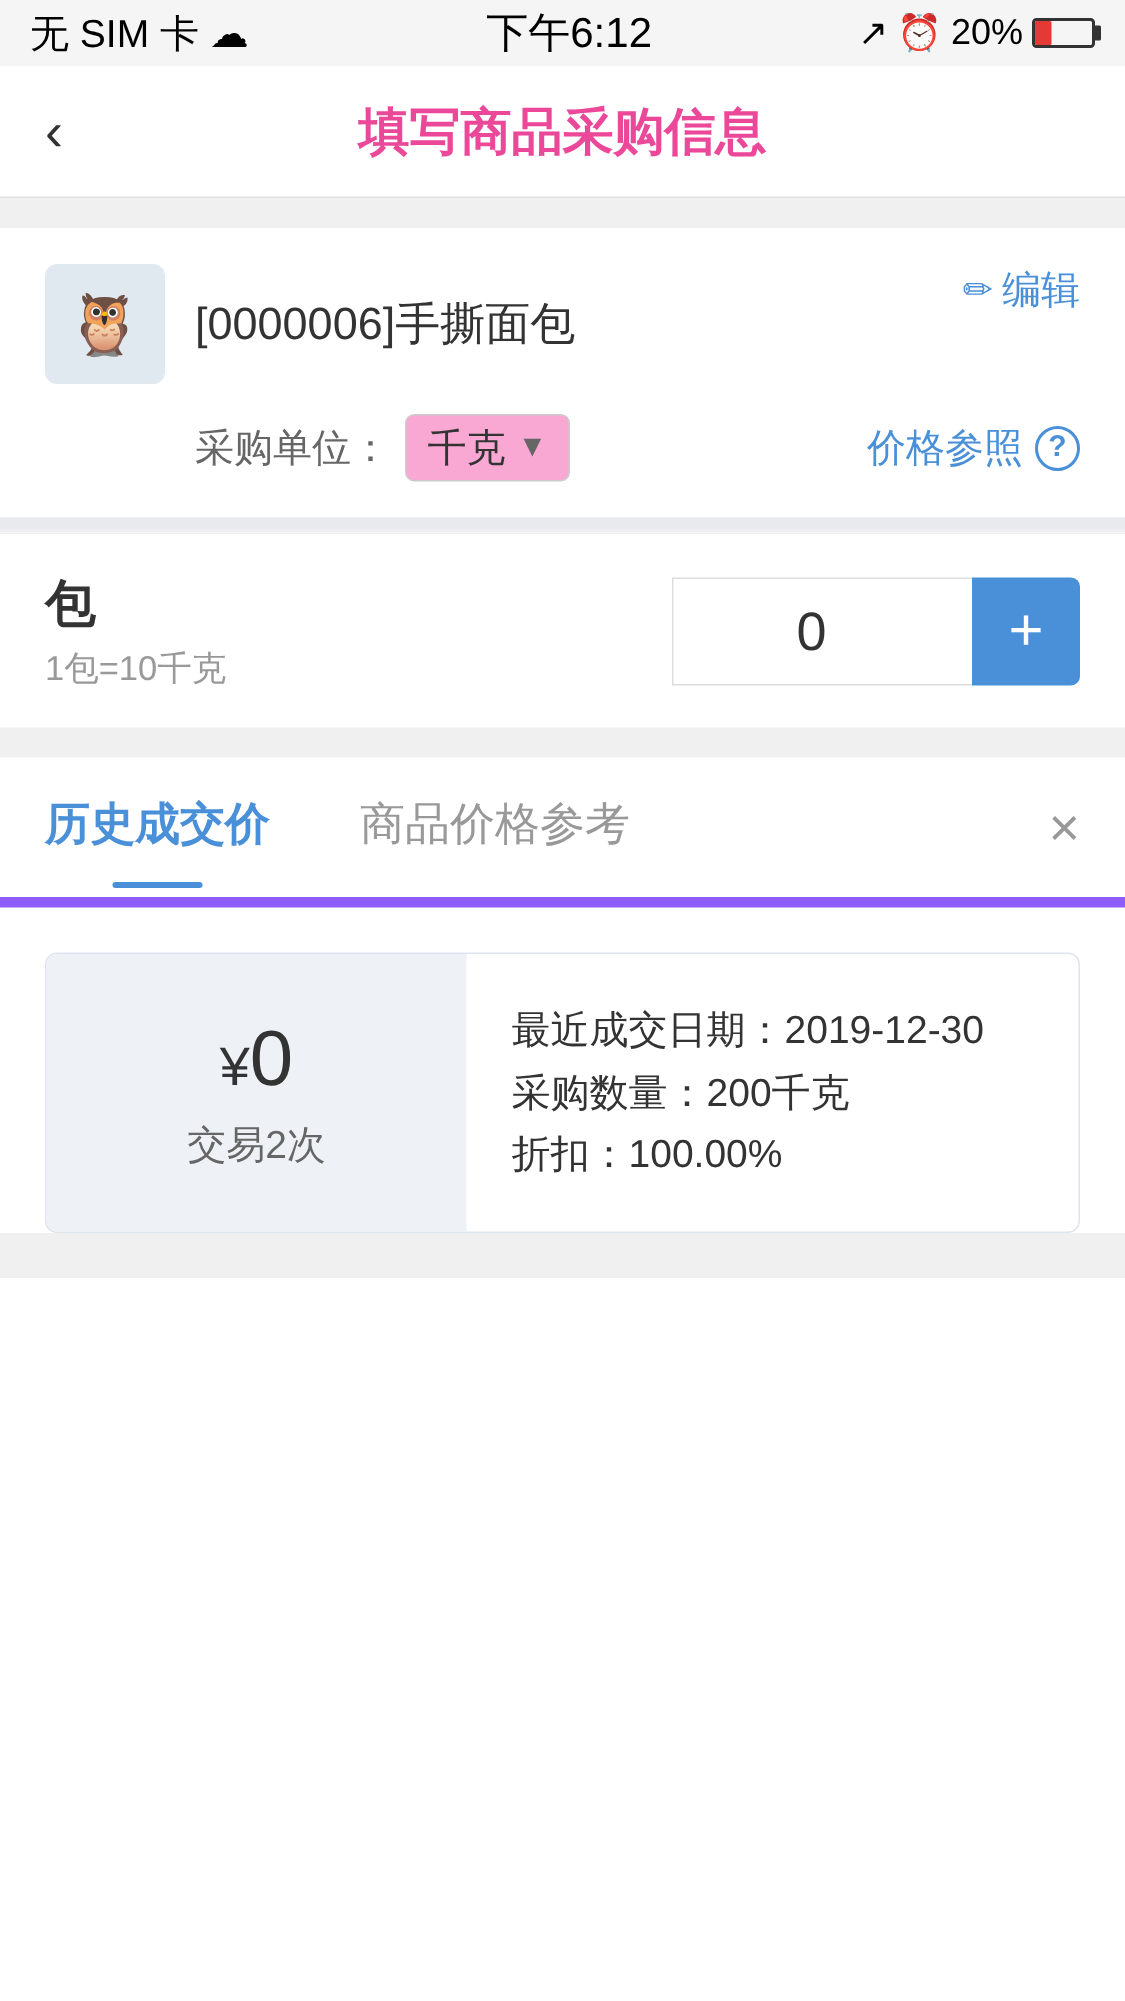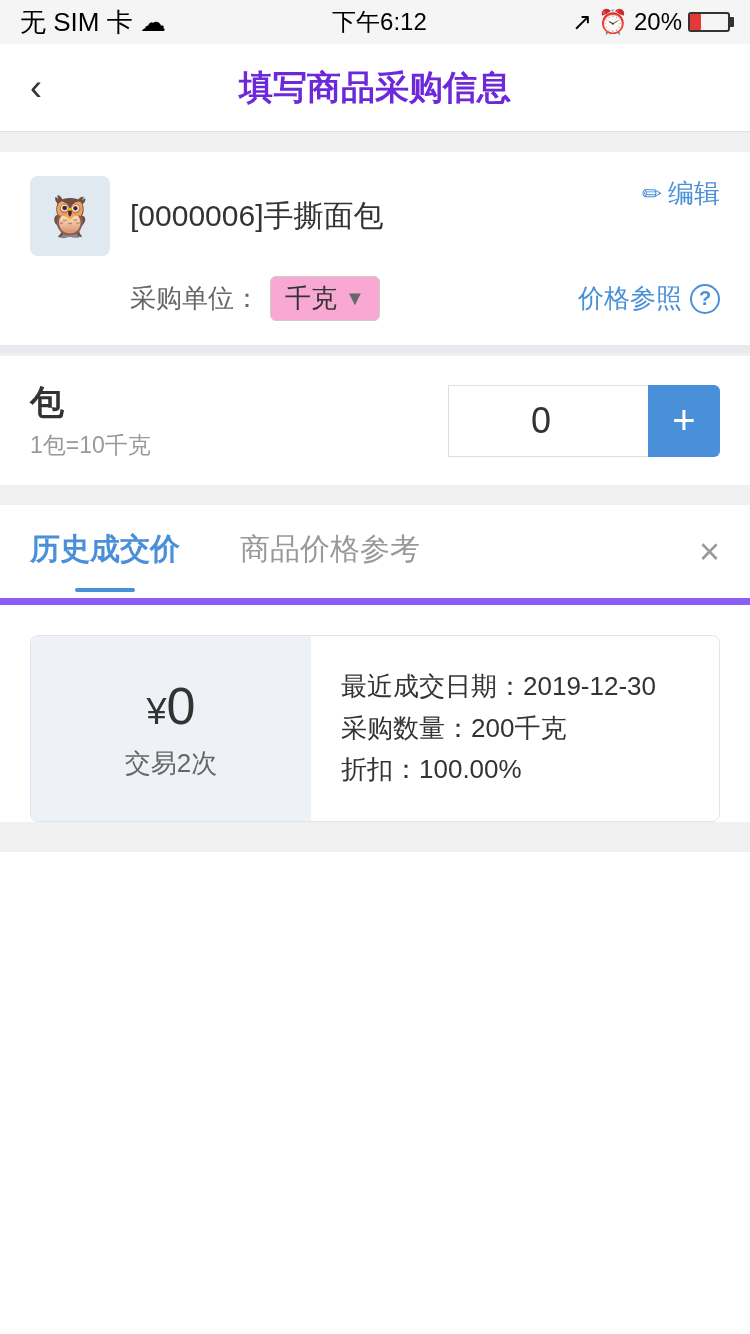--- a/index.html
+++ b/index.html
@@ -18,21 +18,21 @@
       height: 44px;
       background: #f5f5f5;
       display: flex;
       align-items: center;
       justify-content: space-between;
       padding: 0 20px;
       font-size: 26px;
       font-weight: 500;
     }
     .status-left { display: flex; align-items: center; gap: 8px; }
-    .status-center { font-size: 24px; font-weight: 400; margin-left: 21px; }
+    .status-center { font-size: 28px; font-weight: 400; margin-left: 21px; }
     .status-right { display: flex; align-items: center; gap: 6px; font-size: 24px; }
     .battery {
       width: 42px; height: 20px;
       border: 2px solid #333;
       border-radius: 3px;
       position: relative;
       display: flex;
       align-items: center;
     }
     .battery::after {
@@ -69,21 +69,21 @@
       color: #333;
       cursor: pointer;
       width: 50px;
     }
     .nav-title {
       position: absolute;
       left: 50%;
       transform: translateX(-50%);
       font-size: 34px;
       font-weight: 600;
-      color: #6d28d9;
+      color: #ec4899;
     }
 
     
     .product-card {
       background: #ffffff;
       padding: 24px 30px;
       margin-top: 20px;
     }
     .product-header {
       display: flex;

